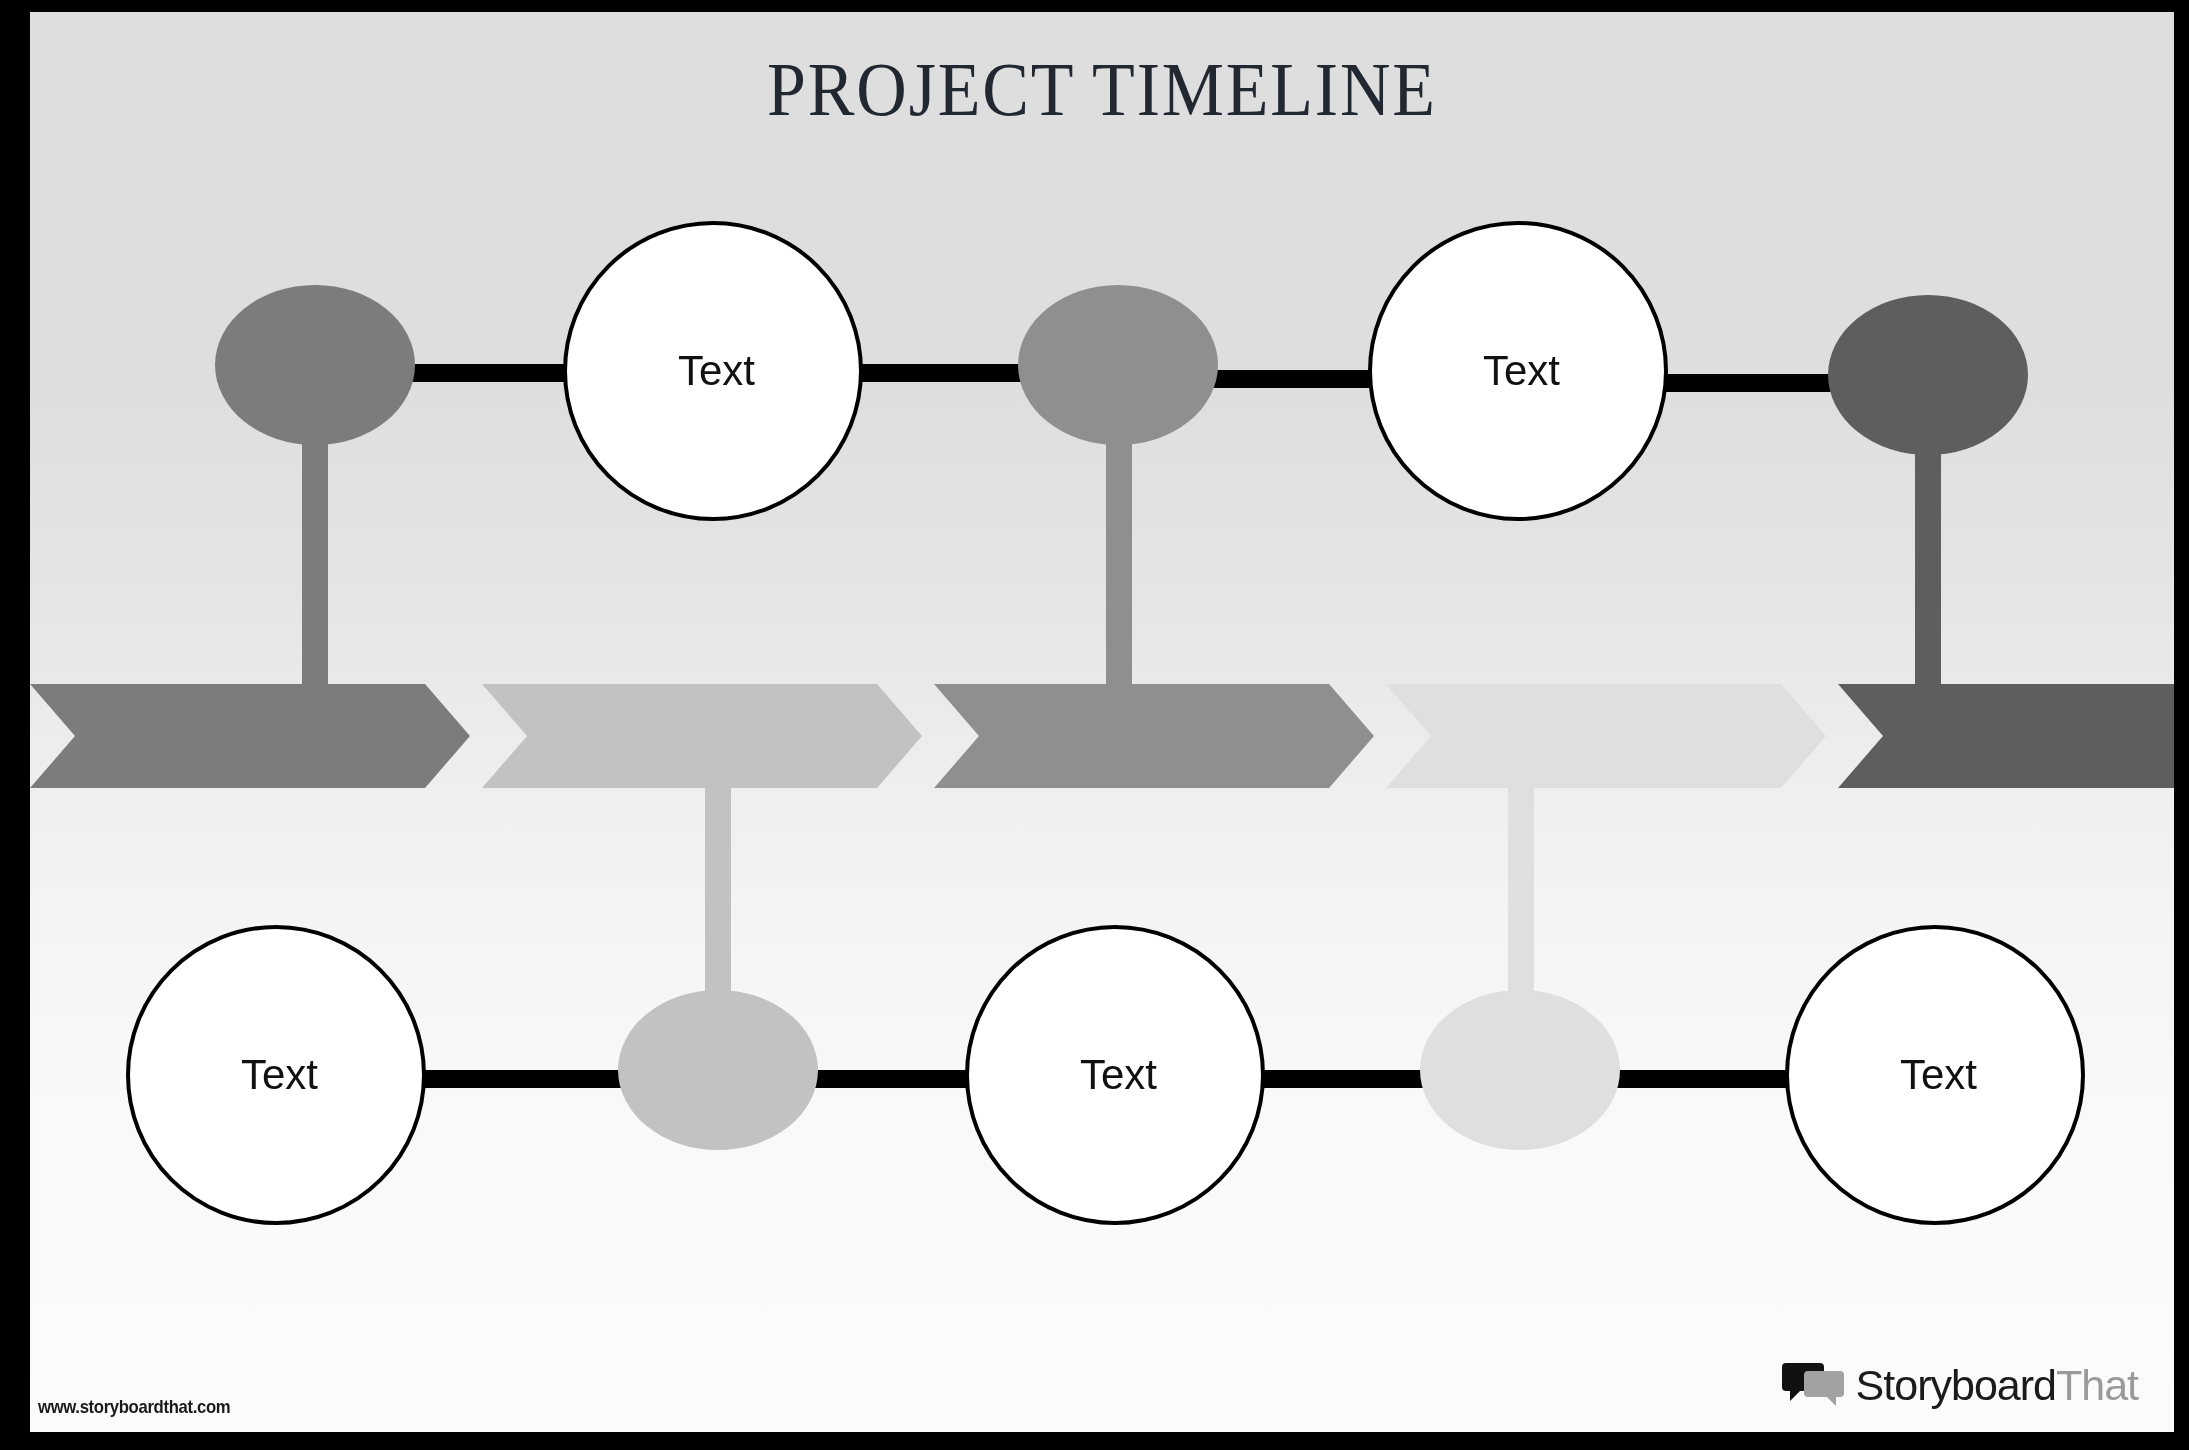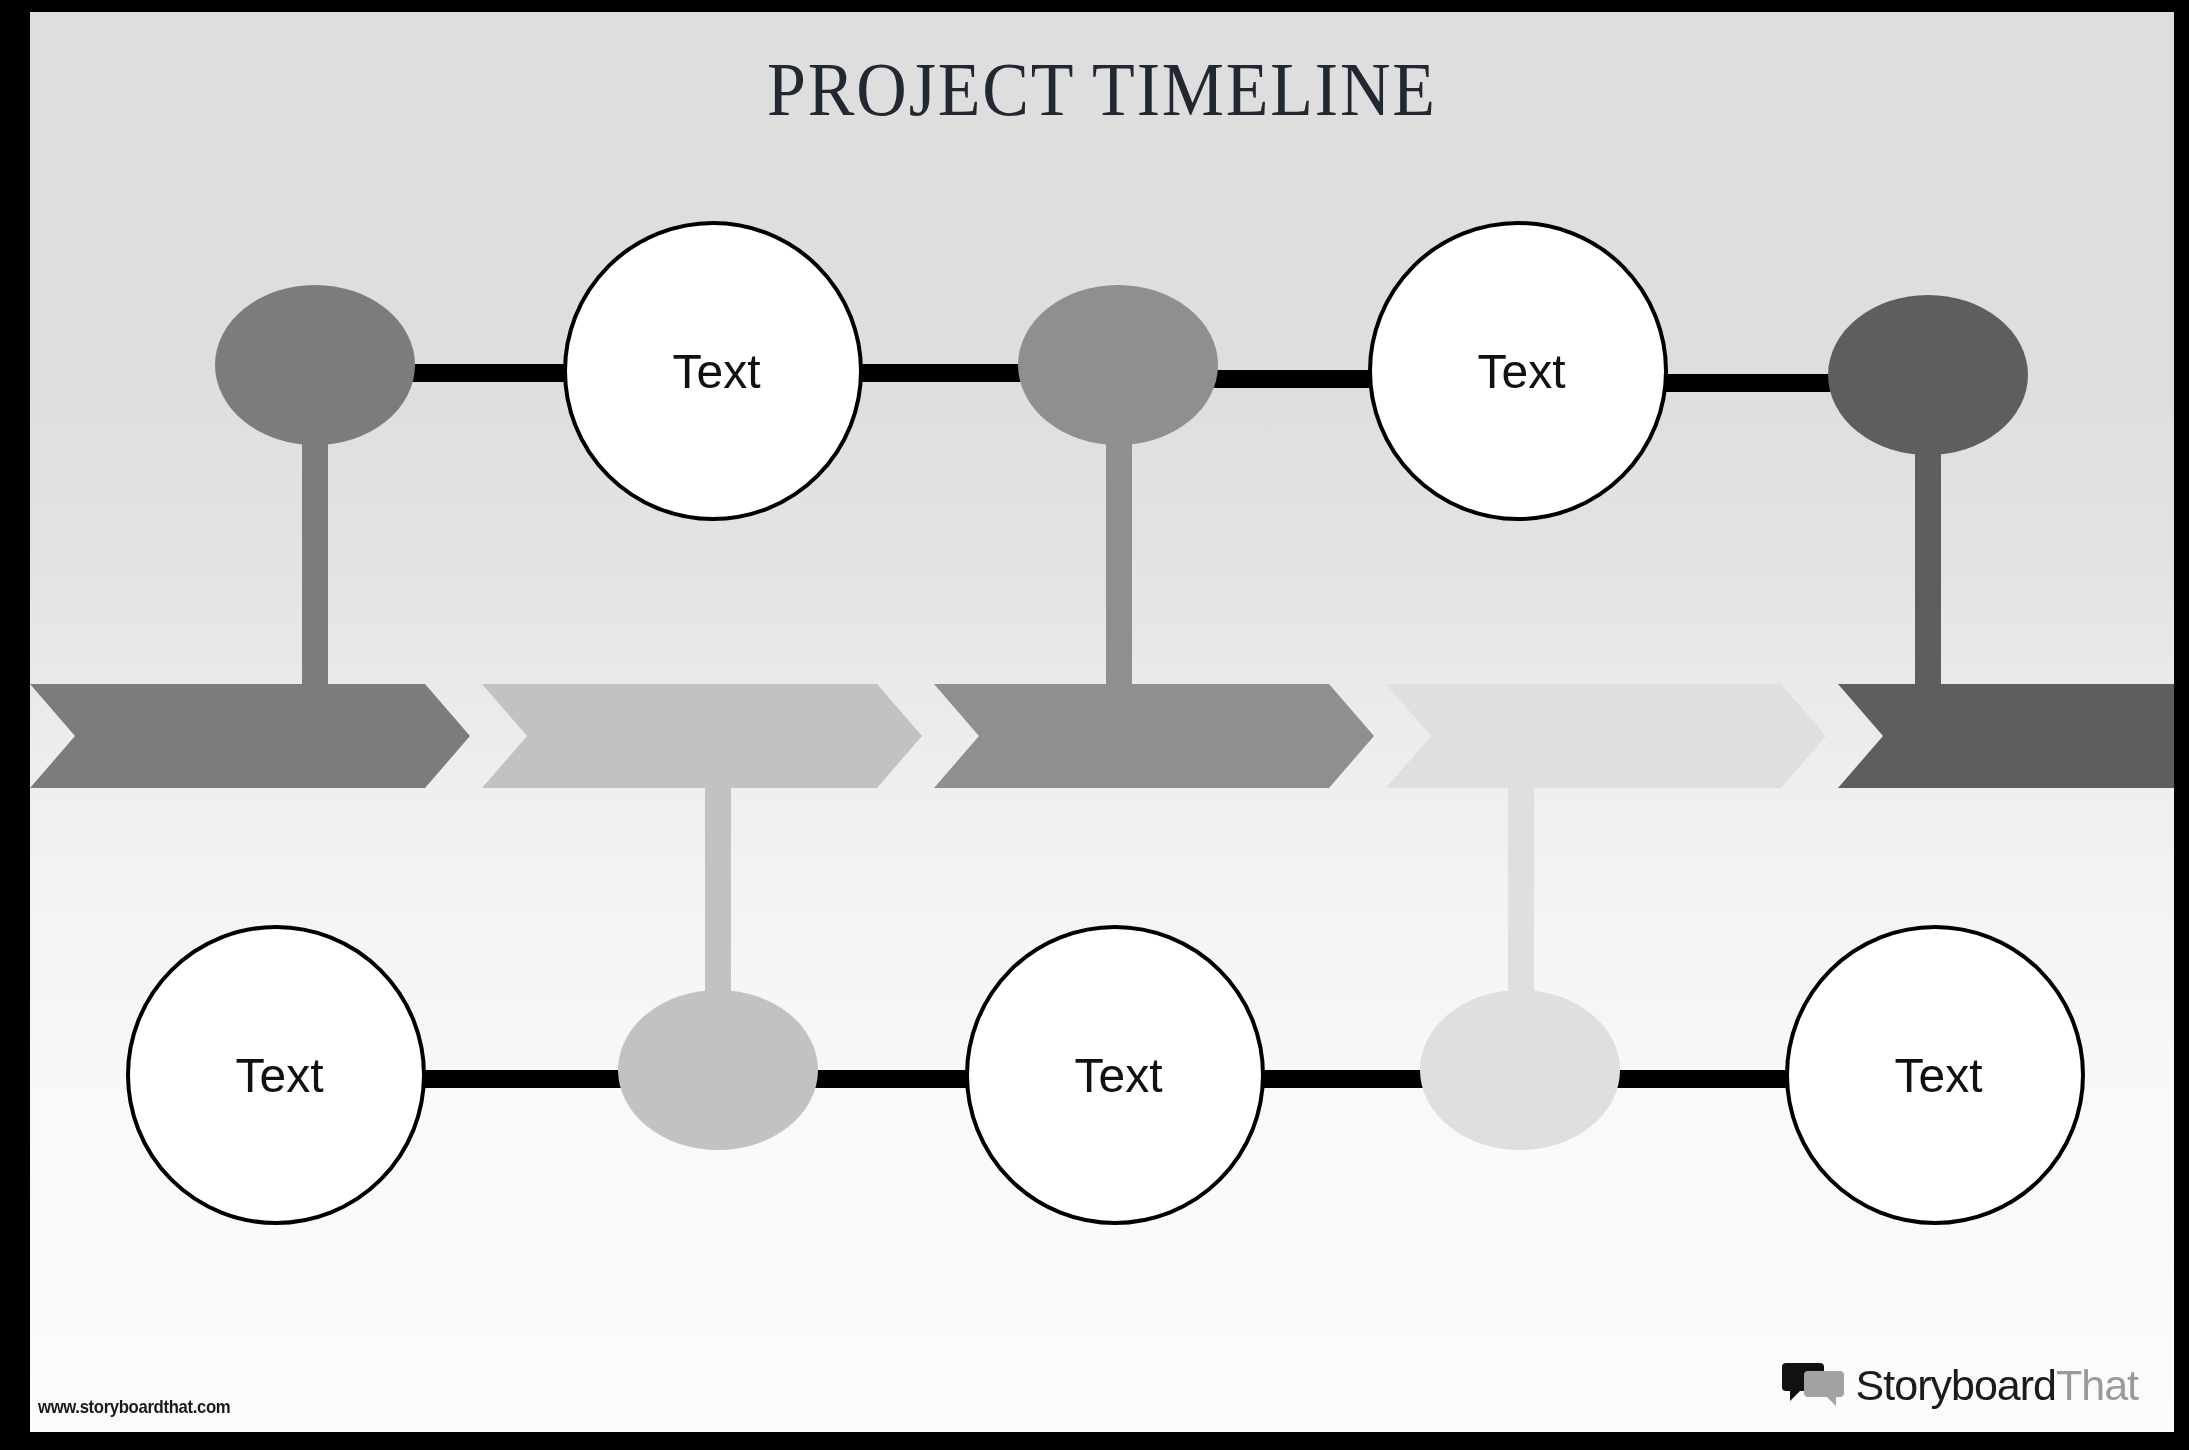--- a/index.html
+++ b/index.html
@@ -62,21 +62,21 @@
   .node.filled { border: none; }
   .node.outline {
     background: #ffffff;
     border: 4px solid #000000;
   }
   .node-label {
     position: absolute;
     left: 7px; right: 0; top: 50%;
     transform: translateY(-50%);
     text-align: center;
-    font-size: 48px;
+    font-size: 42px;
     color: #111111;
     font-family: "Liberation Sans", sans-serif;
   }
 
   
   .hconn {
     position: absolute;
     height: 18px;
     background: #000000;
   }

